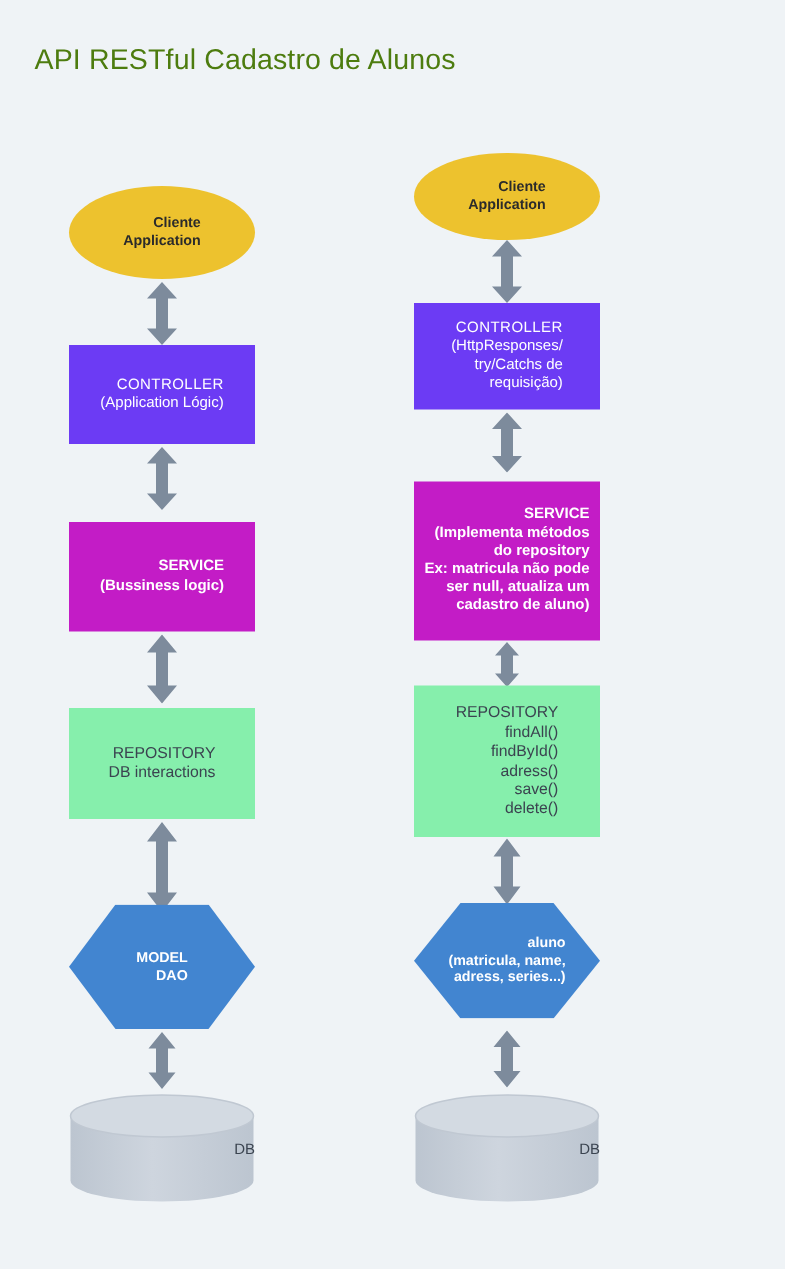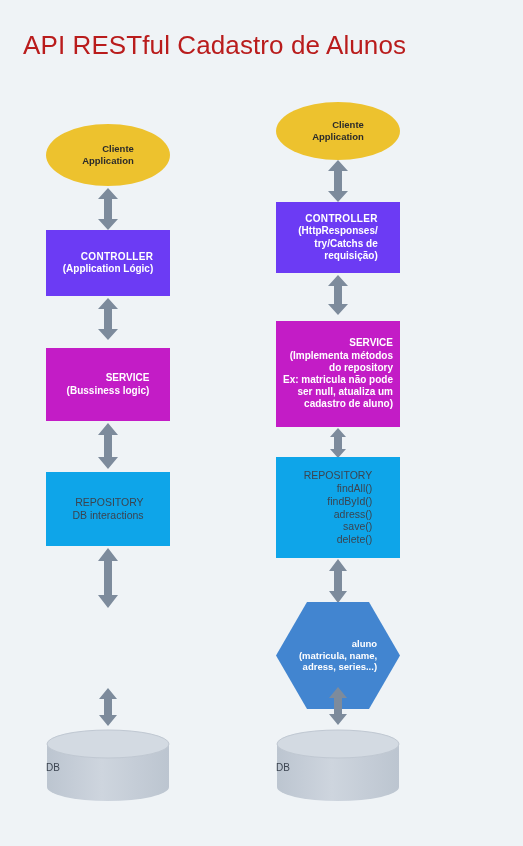--- a/index.html
+++ b/index.html
@@ -18,23 +18,23 @@
     position: relative;
     width: 523px;
     height: 846px;
   }
 
   
   .title {
     position: absolute;
     left: 23px;
     top: 30px;
-    font-size: 26px;
+    font-size: 19px;
     font-weight: 400;
-    color: #b91c1c;
+    color: #4d7c0f;
     letter-spacing: 0.1px;
     white-space: nowrap;
   }
 
   
   .node {
     position: absolute;
     display: flex;
     align-items: center;
     justify-content: center;
@@ -56,37 +56,37 @@
     color: #2b2b2b;
     font-size: 9.5px;
     font-weight: 700;
   }
 
   
   .box-controller {
     background: #6c3bf4;
     color: #ffffff;
     font-size: 10px;
-    font-weight: 700;
+    font-weight: 400;
   }
   .box-controller .l:first-child {
     letter-spacing: 0.3px;
   }
 
   
   .box-service {
     background: #c31cc6;
     color: #ffffff;
     font-size: 10px;
     font-weight: 700;
   }
 
   
   .box-repo {
-    background: #0ea5e9;
+    background: #86efac;
     color: #3b4450;
     font-size: 10.5px;
     font-weight: 400;
   }
 
   
   .hex {
     background: #4285d0;
     color: #ffffff;
     font-size: 9.5px;
@@ -100,21 +100,21 @@
   }
   .cyl svg {
     display: block;
   }
   .cyl .cyl-label {
     position: absolute;
     left: 0;
     right: 0;
     top: 50%;
     transform: translateY(-40%);
-    text-align: left;
+    text-align: right;
     font-size: 10px;
     color: #3b4450;
     font-weight: 400;
   }
 
   
   .arrow {
     position: absolute;
   }
   .arrow svg { display: block; }
@@ -171,20 +171,26 @@
       <span class="l">DB interactions</span>
     </span>
   </div>
 
   <div class="arrow" style="left:97px; top:548px; width:22px; height:60px;">
     <svg width="22" height="60" viewBox="0 0 22 60">
       <polygon points="11,0 21,13 15,13 15,47 21,47 11,60 1,47 7,47 7,13 1,13" fill="#7d8b9c"></polygon>
     </svg>
   </div>
 
+  <div class="node hex" style="left:46px; top:603px; width:124px; height:83px;">
+    <span class="lines">
+      <span class="l">MODEL</span>
+      <span class="l">DAO</span>
+    </span>
+  </div>
 
   <div class="arrow" style="left:98px; top:688px; width:20px; height:38px;">
     <svg width="20" height="38" viewBox="0 0 20 38">
       <polygon points="10,0 19,11 14,11 14,27 19,27 10,38 1,27 6,27 6,11 1,11" fill="#7d8b9c"></polygon>
     </svg>
   </div>
 
   <div class="cyl" style="left:46px; top:729px; width:124px; height:73px;">
     <svg width="124" height="73" viewBox="0 0 124 73">
       <defs>
@@ -255,21 +261,21 @@
       <span class="l">delete()</span>
     </span>
   </div>
 
   <div class="arrow" style="left:328px; top:559px; width:20px; height:44px;">
     <svg width="20" height="44" viewBox="0 0 20 44">
       <polygon points="10,0 19,12 14,12 14,32 19,32 10,44 1,32 6,32 6,12 1,12" fill="#7d8b9c"></polygon>
     </svg>
   </div>
 
-  <div class="node hex" style="left:276px; top:602px; width:124px; height:107px;">
+  <div class="node hex" style="left:276px; top:602px; width:124px; height:77px;">
     <span class="lines">
       <span class="l">aluno</span>
       <span class="l">(matricula, name,</span>
       <span class="l">adress, series...)</span>
     </span>
   </div>
 
   <div class="arrow" style="left:328px; top:687px; width:20px; height:38px;">
     <svg width="20" height="38" viewBox="0 0 20 38">
       <polygon points="10,0 19,11 14,11 14,27 19,27 10,38 1,27 6,27 6,11 1,11" fill="#7d8b9c"></polygon>

